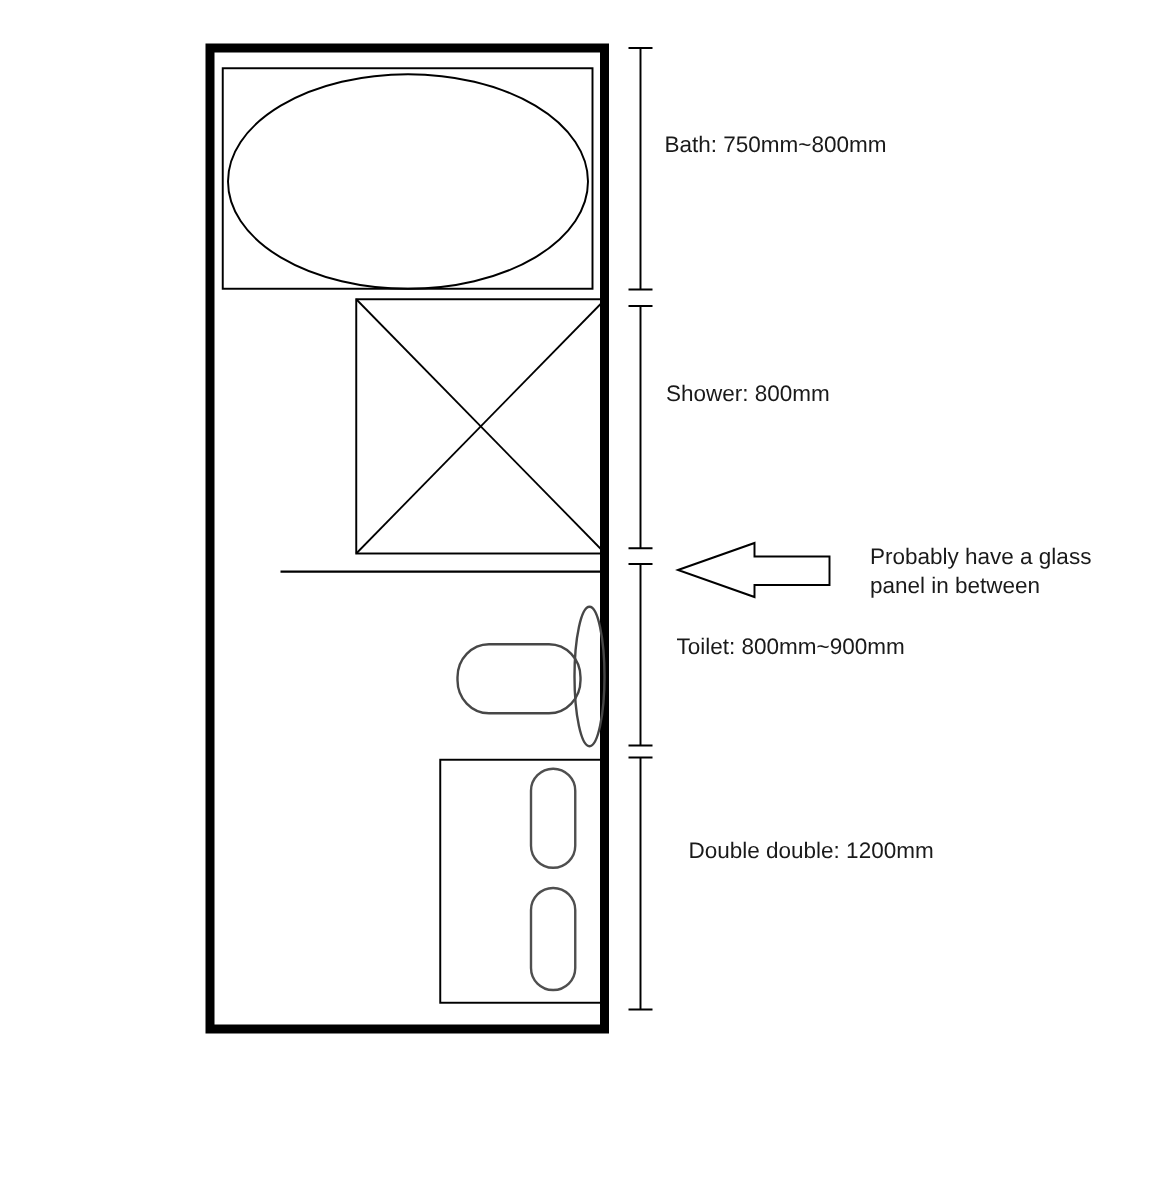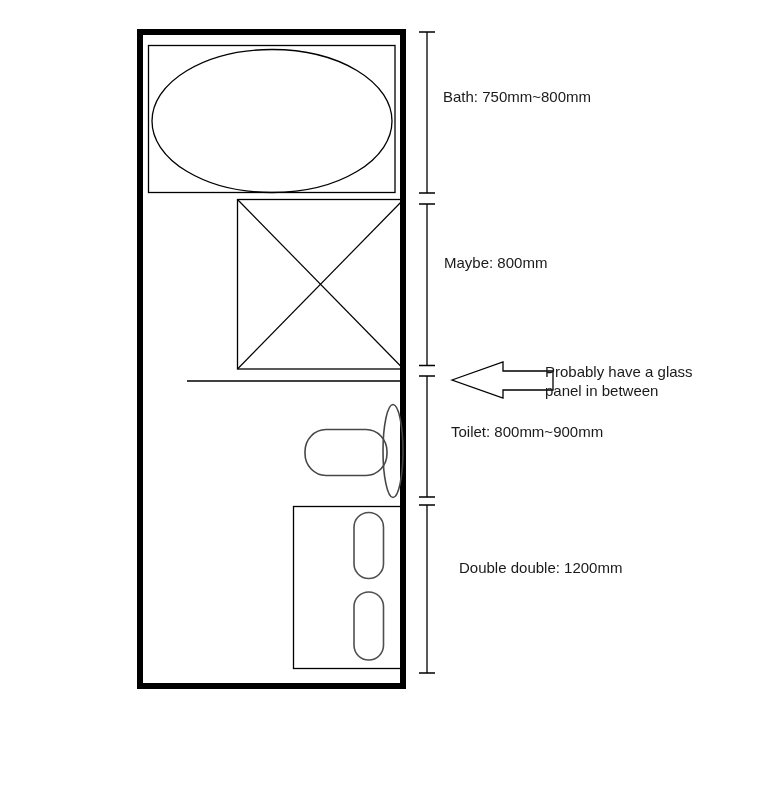--- a/index.html
+++ b/index.html
@@ -59,23 +59,23 @@
     <path d="M419,32 H435 M427,32 V193 M419,193 H435" fill="none" stroke="#000000" stroke-width="1.3"></path>
     <path d="M419,204 H435 M427,204 V365.5 M419,365.5 H435" fill="none" stroke="#000000" stroke-width="1.3"></path>
     <path d="M419,376 H435 M427,376 V497 M419,497 H435" fill="none" stroke="#000000" stroke-width="1.3"></path>
     <path d="M419,505 H435 M427,505 V673 M419,673 H435" fill="none" stroke="#000000" stroke-width="1.3"></path>
 
     <polygon points="452,380 503,362 503,371 553,371 553,390 503,390 503,398" fill="#ffffff" stroke="#000000" stroke-width="1.3"></polygon>
   </svg>
 
   <div class="note" style="left:443px; top:87px;">Bath: 750mm~800mm</div>
 
-  <div class="note" style="left:444px; top:253px;">Maybe: 800mm</div>
+  <div class="note" style="left:444px; top:253px;">Shower: 800mm</div>
 
-  <div class="note wrap" style="left:545px; top:362px; width:162px;">Probably have a glass panel in between</div>
+  <div class="note wrap" style="left:580px; top:362px; width:162px;">Probably have a glass panel in between</div>
 
   <div class="note" style="left:451px; top:422px;">Toilet: 800mm~900mm</div>
 
   <div class="note wrap" style="left:459px; top:558px; width:248px;">
     <div>Double double: 1200mm</div>
   </div>
 
 </div>
 
 </body></html>

